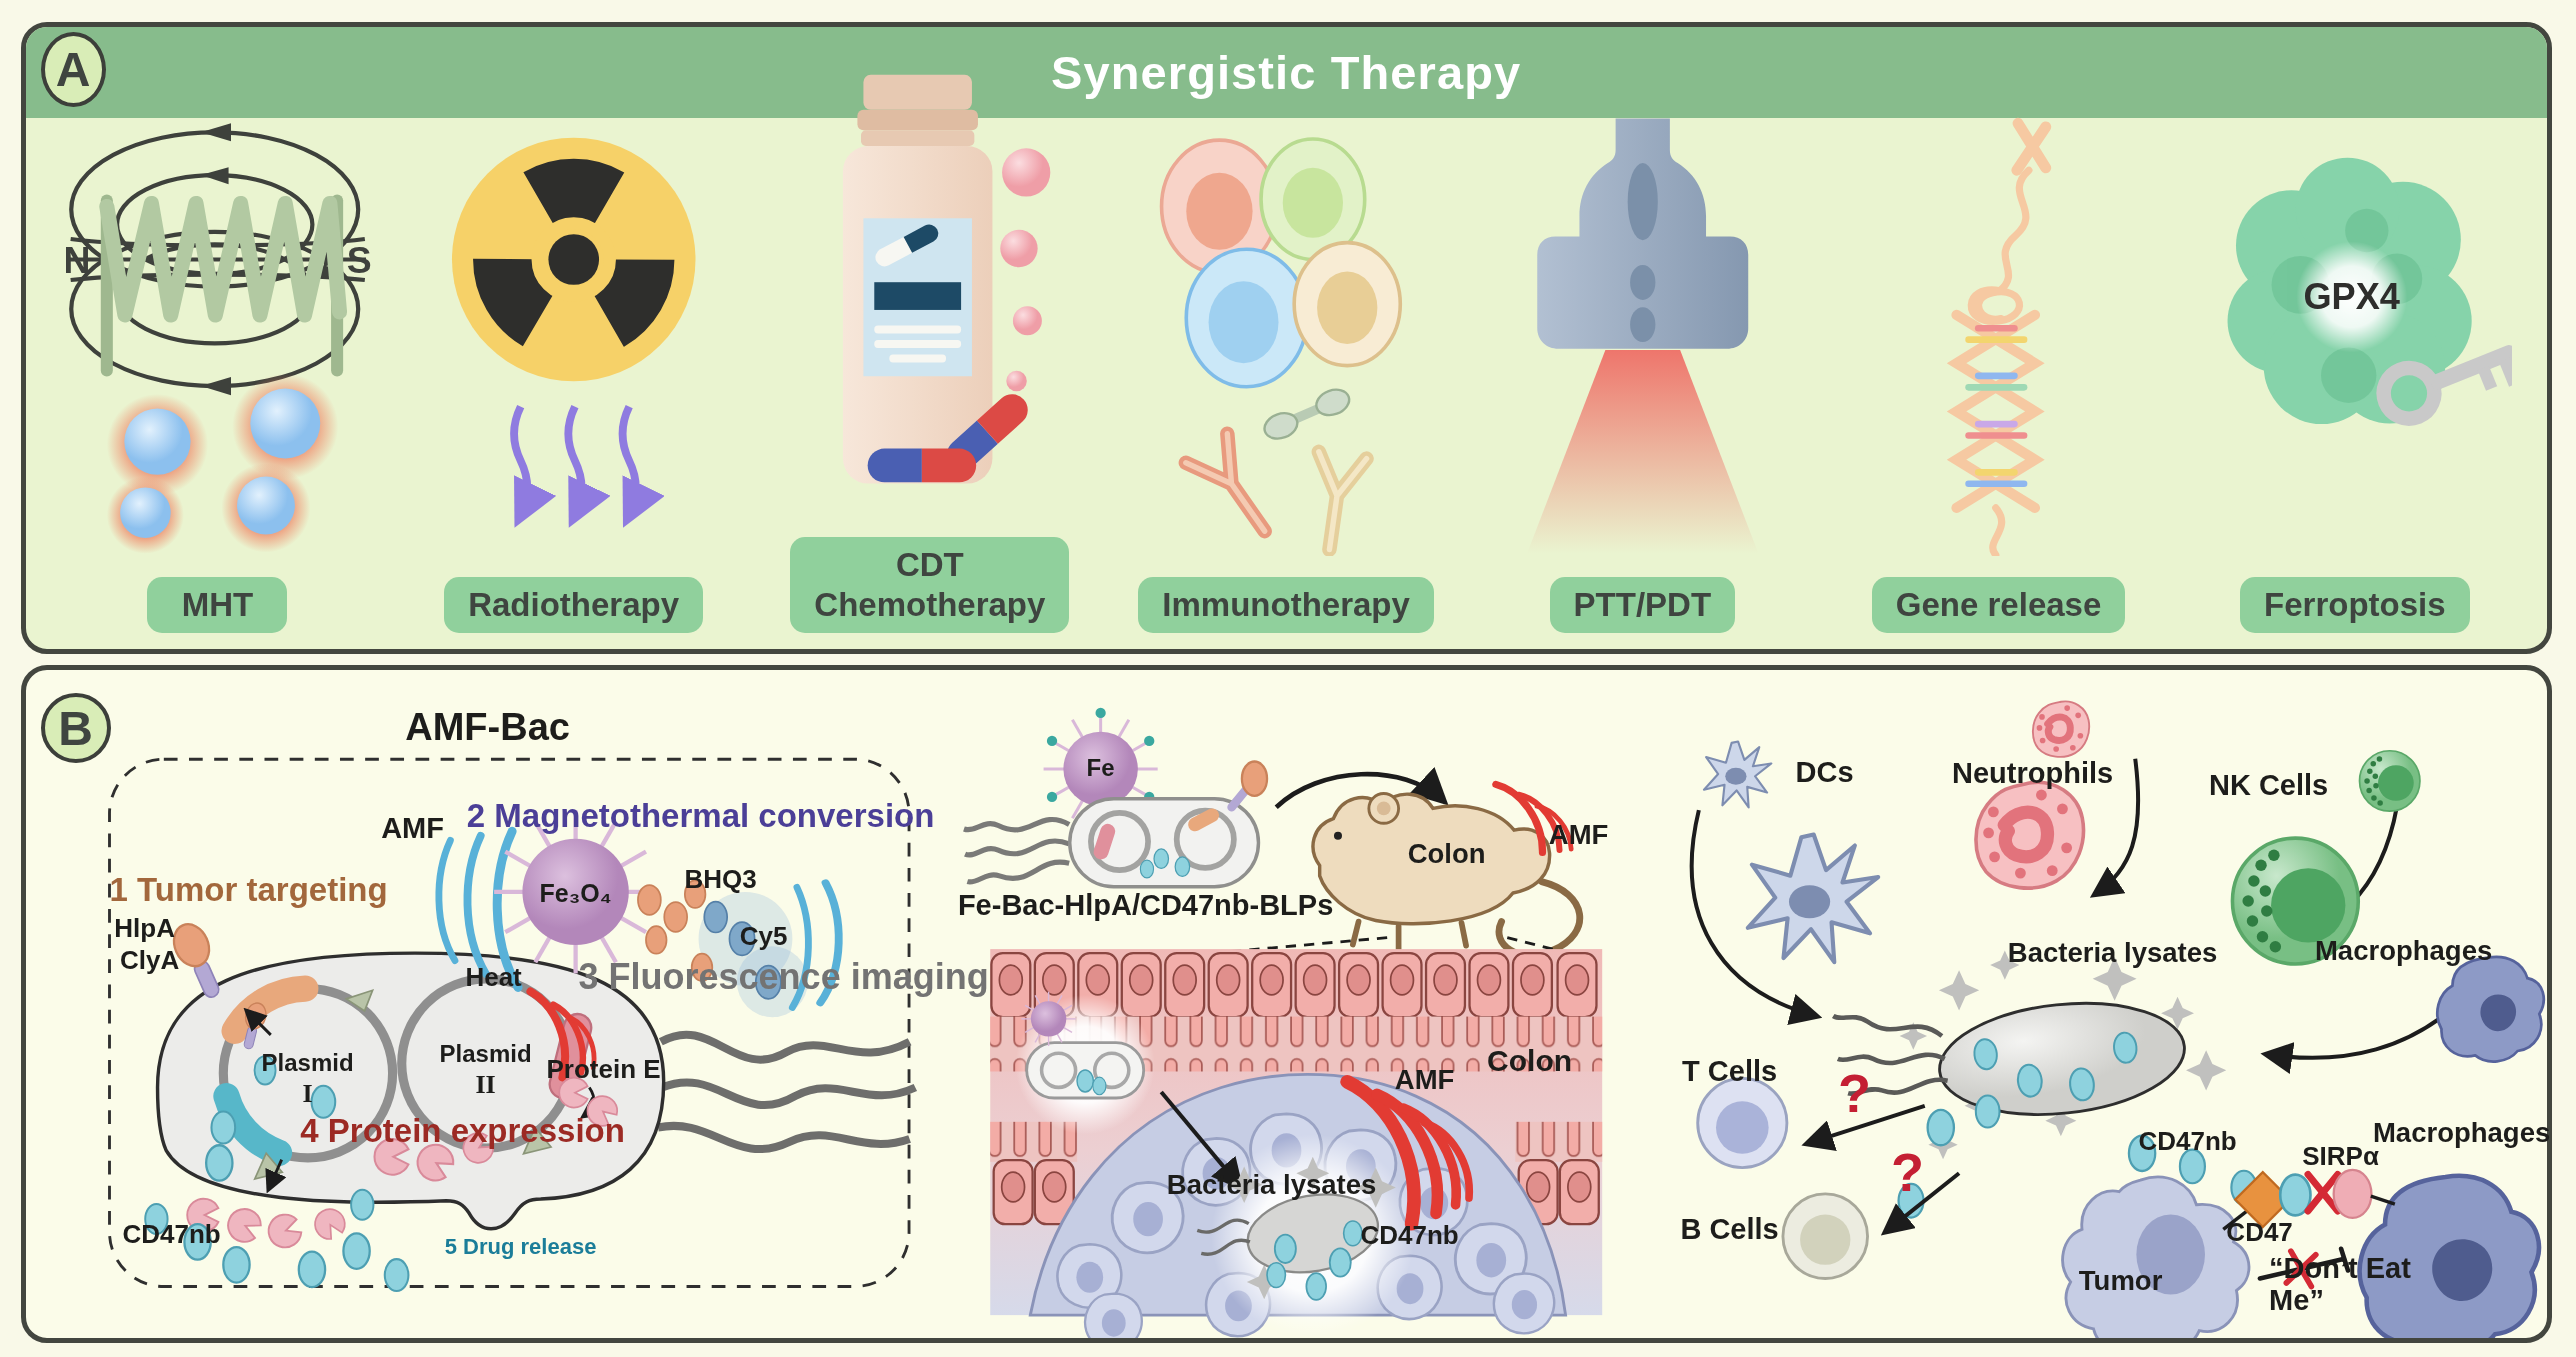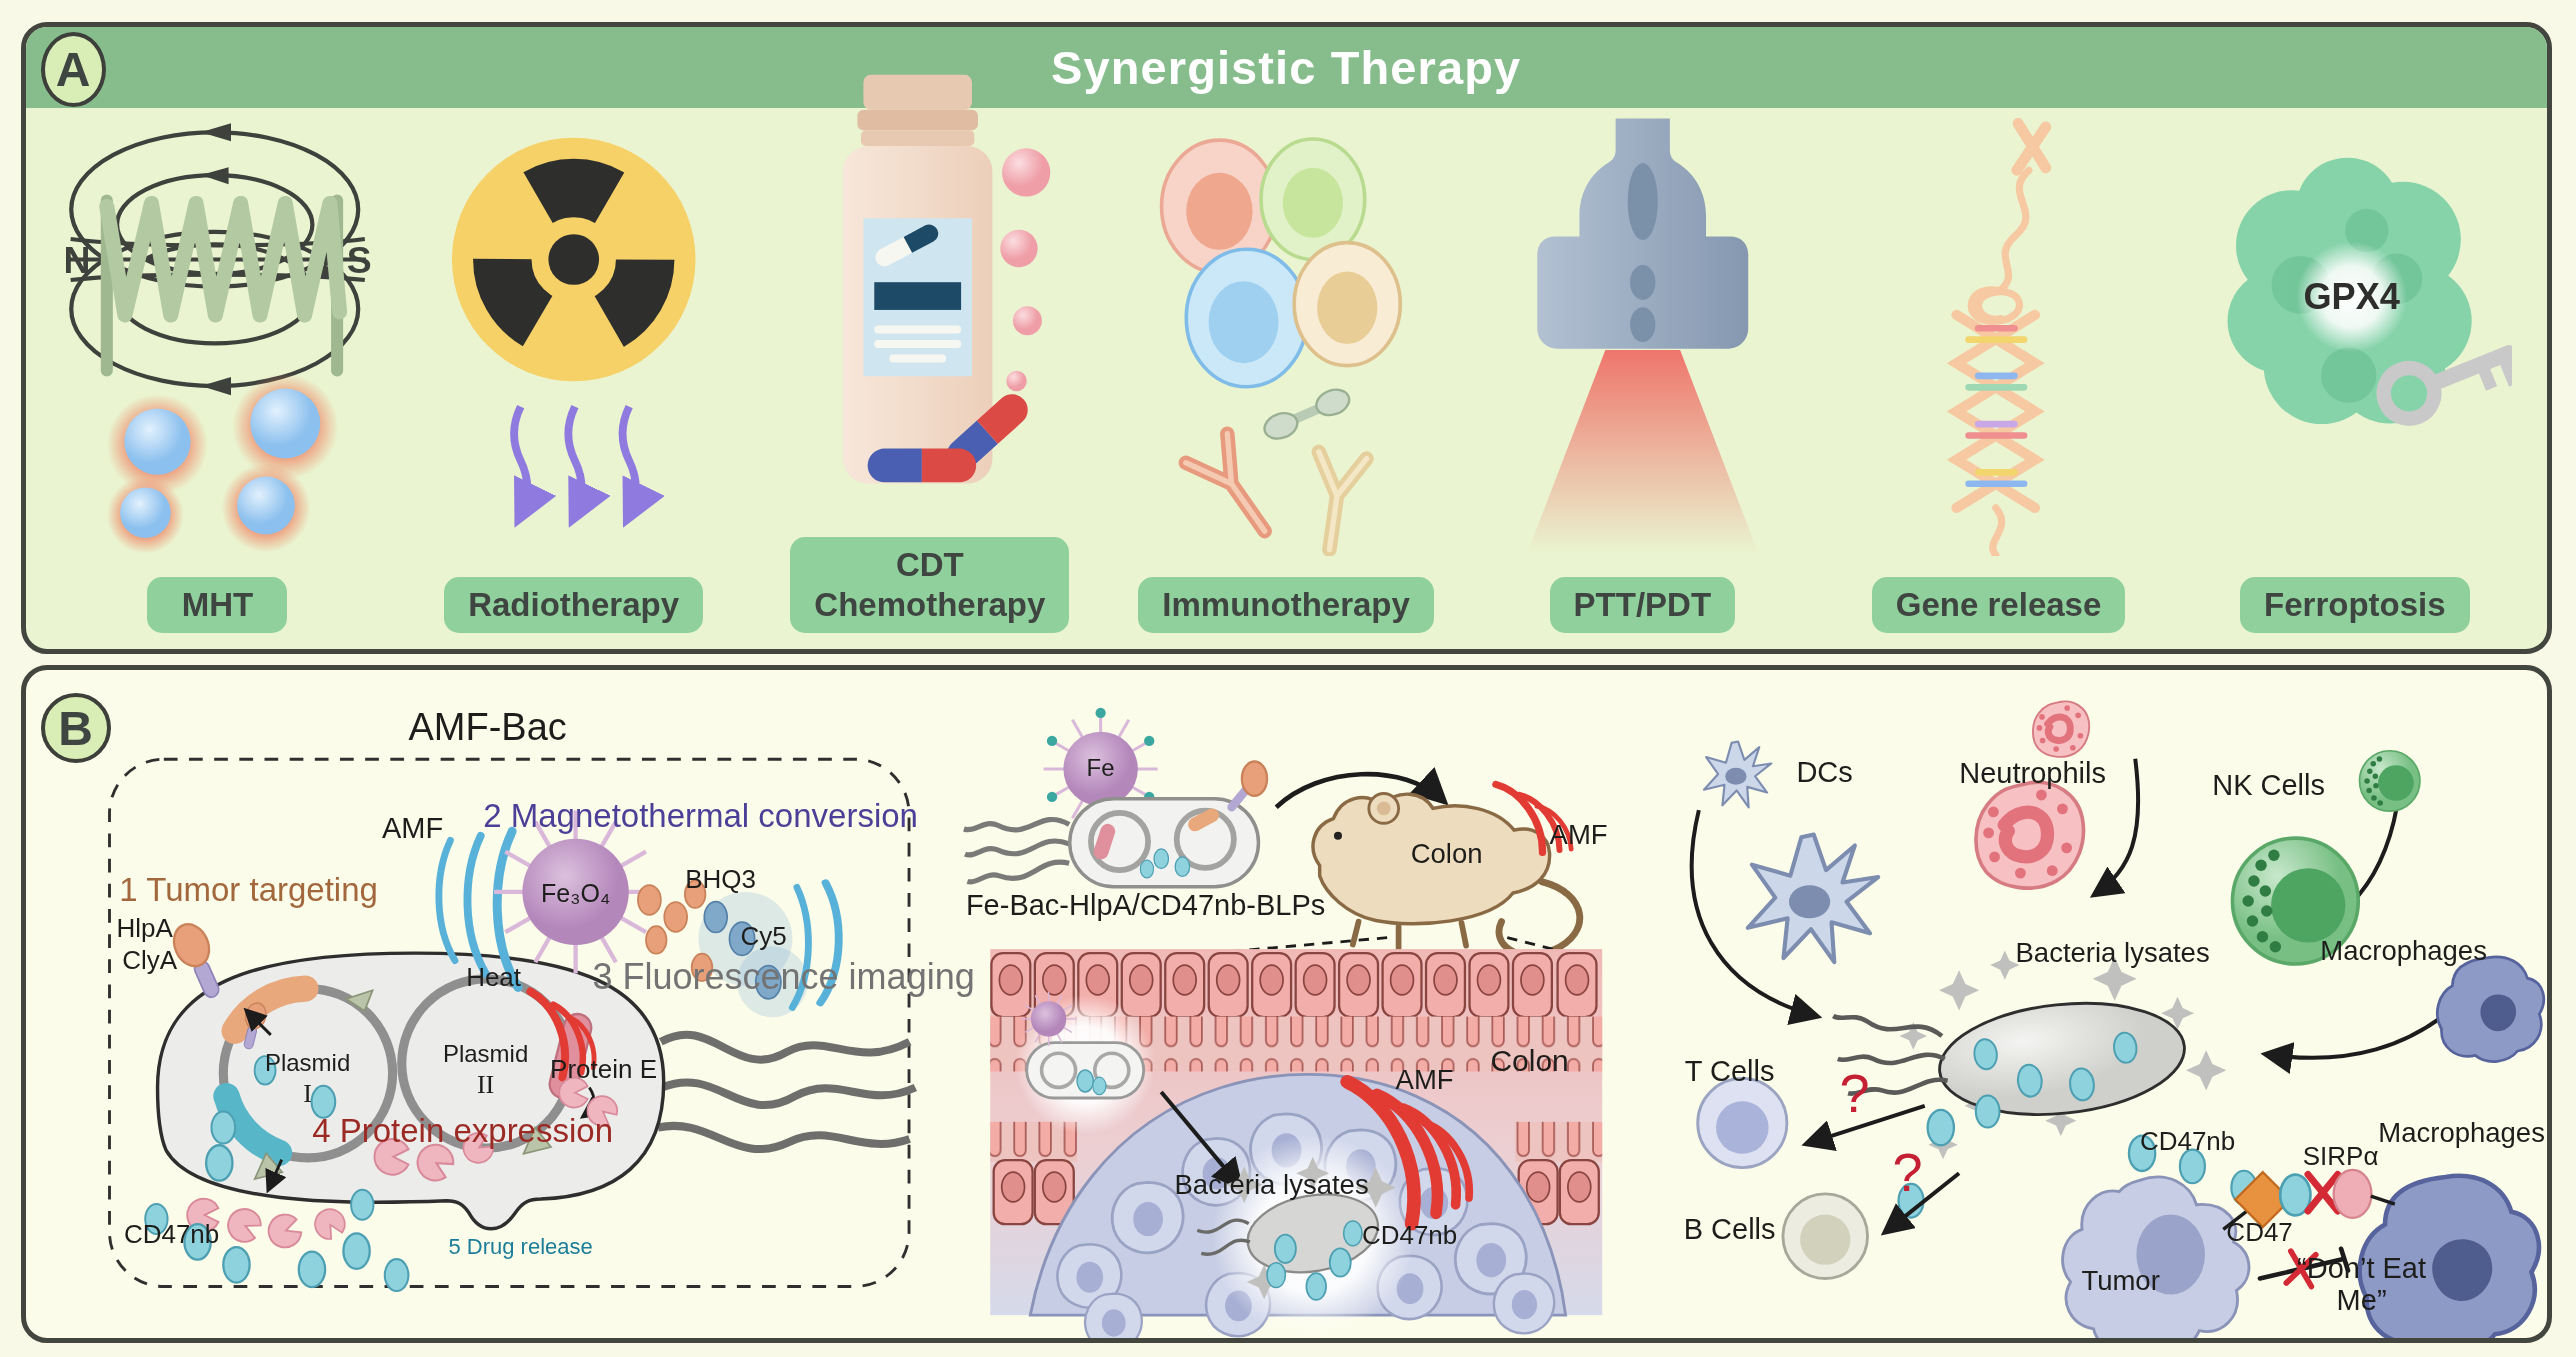--- a/index.html
+++ b/index.html
@@ -1,32 +1,32 @@
 <!DOCTYPE html>
 <html style="font-size:9.2px"><head>
 <meta charset="utf-8">
 <style>
   html,body{margin:0;padding:0;width:2576px;height:1358px;background:#f9f9e8;
     font-family:"Liberation Sans",sans-serif;position:relative;overflow:hidden;}
   .panel{position:absolute;left:20.6px;width:2521px;border:5.1px solid #43463f;border-radius:26px;}
   #panelA{top:22px;height:622px;background:#eaf4d0;overflow:hidden;}
   #panelB{top:665px;height:668px;background:#fbfce9;}
-  .a-header{height:81px;background:#87bc8c;display:flex;align-items:center;justify-content:center;}
+  .a-header{height:91px;background:#87bc8c;display:flex;align-items:center;justify-content:center;}
   .a-title{color:#ffffff;font-size:47px;font-weight:bold;letter-spacing:1.1px;}
   .badge{position:absolute;z-index:6;display:flex;align-items:center;justify-content:center;
     background:#d9edb7;border:4px solid #3c3f3a;border-radius:50%;color:#3f4540;font-weight:bold;}
   #badgeA{left:15px;top:4.6px;width:57px;height:67px;font-size:48px;}
   #badgeB{left:15px;top:23px;width:62px;height:62px;font-size:48px;}
   .a-row{position:absolute;left:0;right:0;top:71px;bottom:0;display:flex;align-items:flex-end;padding:0 13.7px 16px;}
   .a-col{flex:1;display:flex;flex-direction:column;align-items:center;justify-content:flex-end;gap:20.6px;}
   .icon{width:88%;}
   .chip{background:#90d09c;border-radius:15px;padding:8px 24px;font-size:33px;font-weight:bold;
     color:#3f4540;text-align:center;white-space:pre-line;line-height:1.22;min-width:92px;}
-  .lbl{position:absolute;transform:translate(-50%,-50%);font-weight:normal;color:#1d1d1b;
-    white-space:pre-line;text-align:center;line-height:1.12;z-index:4;}
+  .lbl{position:absolute;transform:translate(-50%,-50%);font-weight:bold;color:#1d1d1b;
+    white-space:pre-line;text-align:left;line-height:1.12;z-index:4;}
   .serifnum{font-family:"Liberation Serif",serif;}
   #bArt{position:absolute;left:0;top:0;width:2521px;height:668px;z-index:1;}
   svg text{font-family:"Liberation Sans",sans-serif;font-weight:bold;}
 </style>
 </head>
 <body>
 
 <section id="panelA" class="panel">
   <div id="badgeA" class="badge">A</div>
   <header class="a-header">

